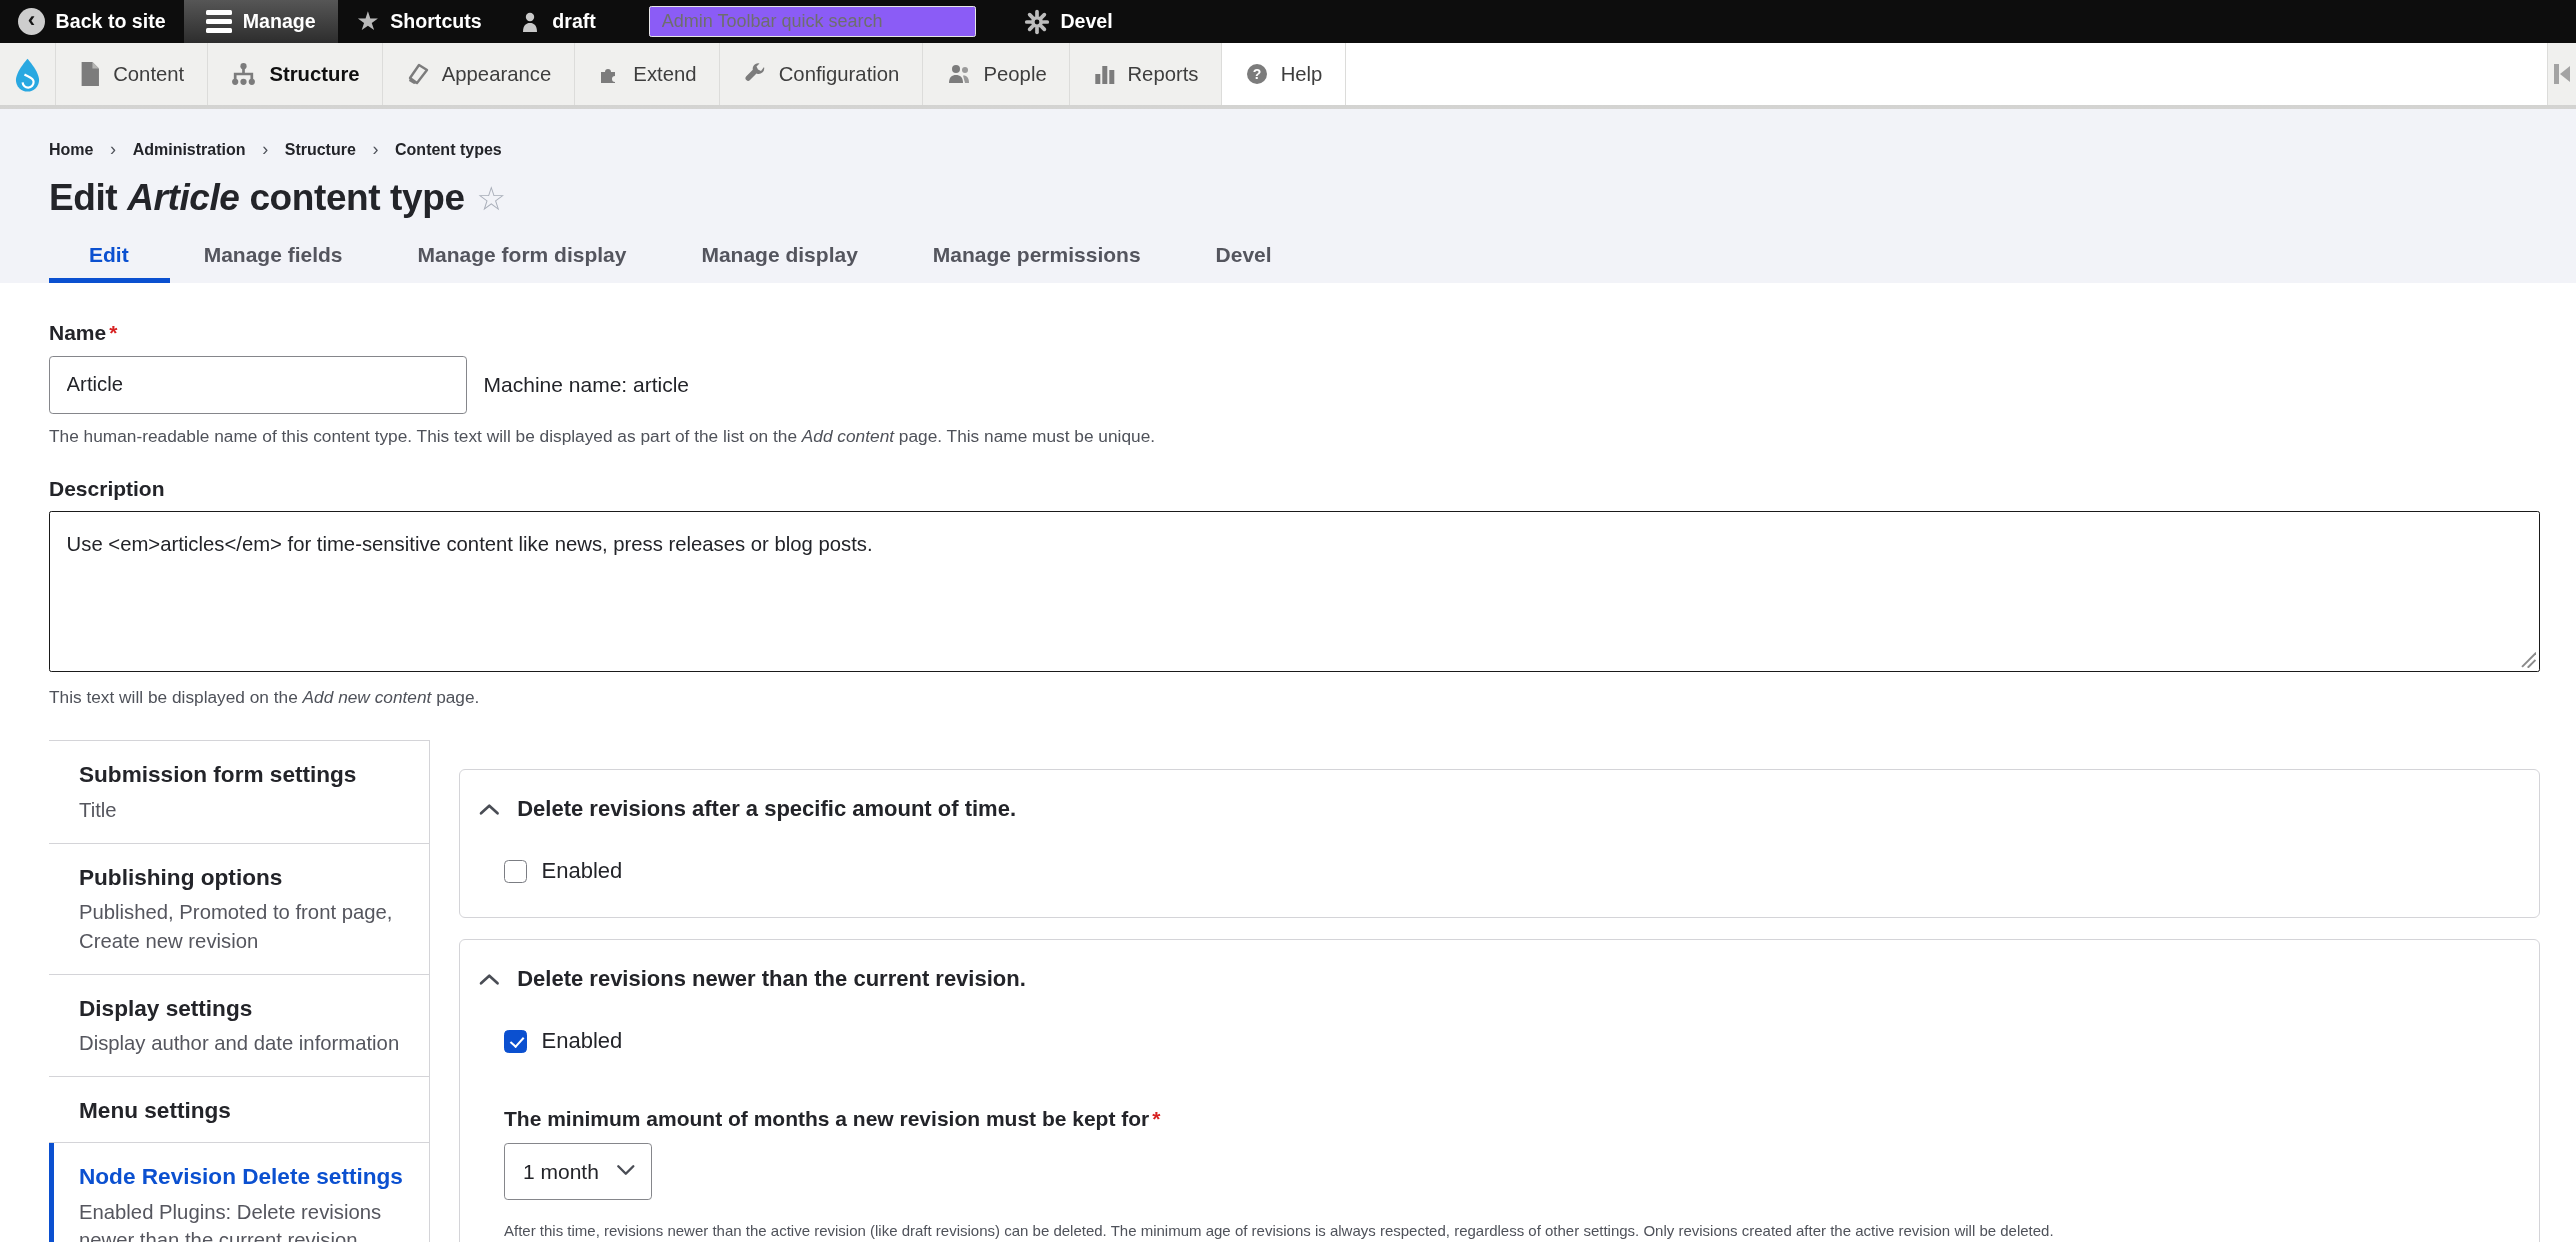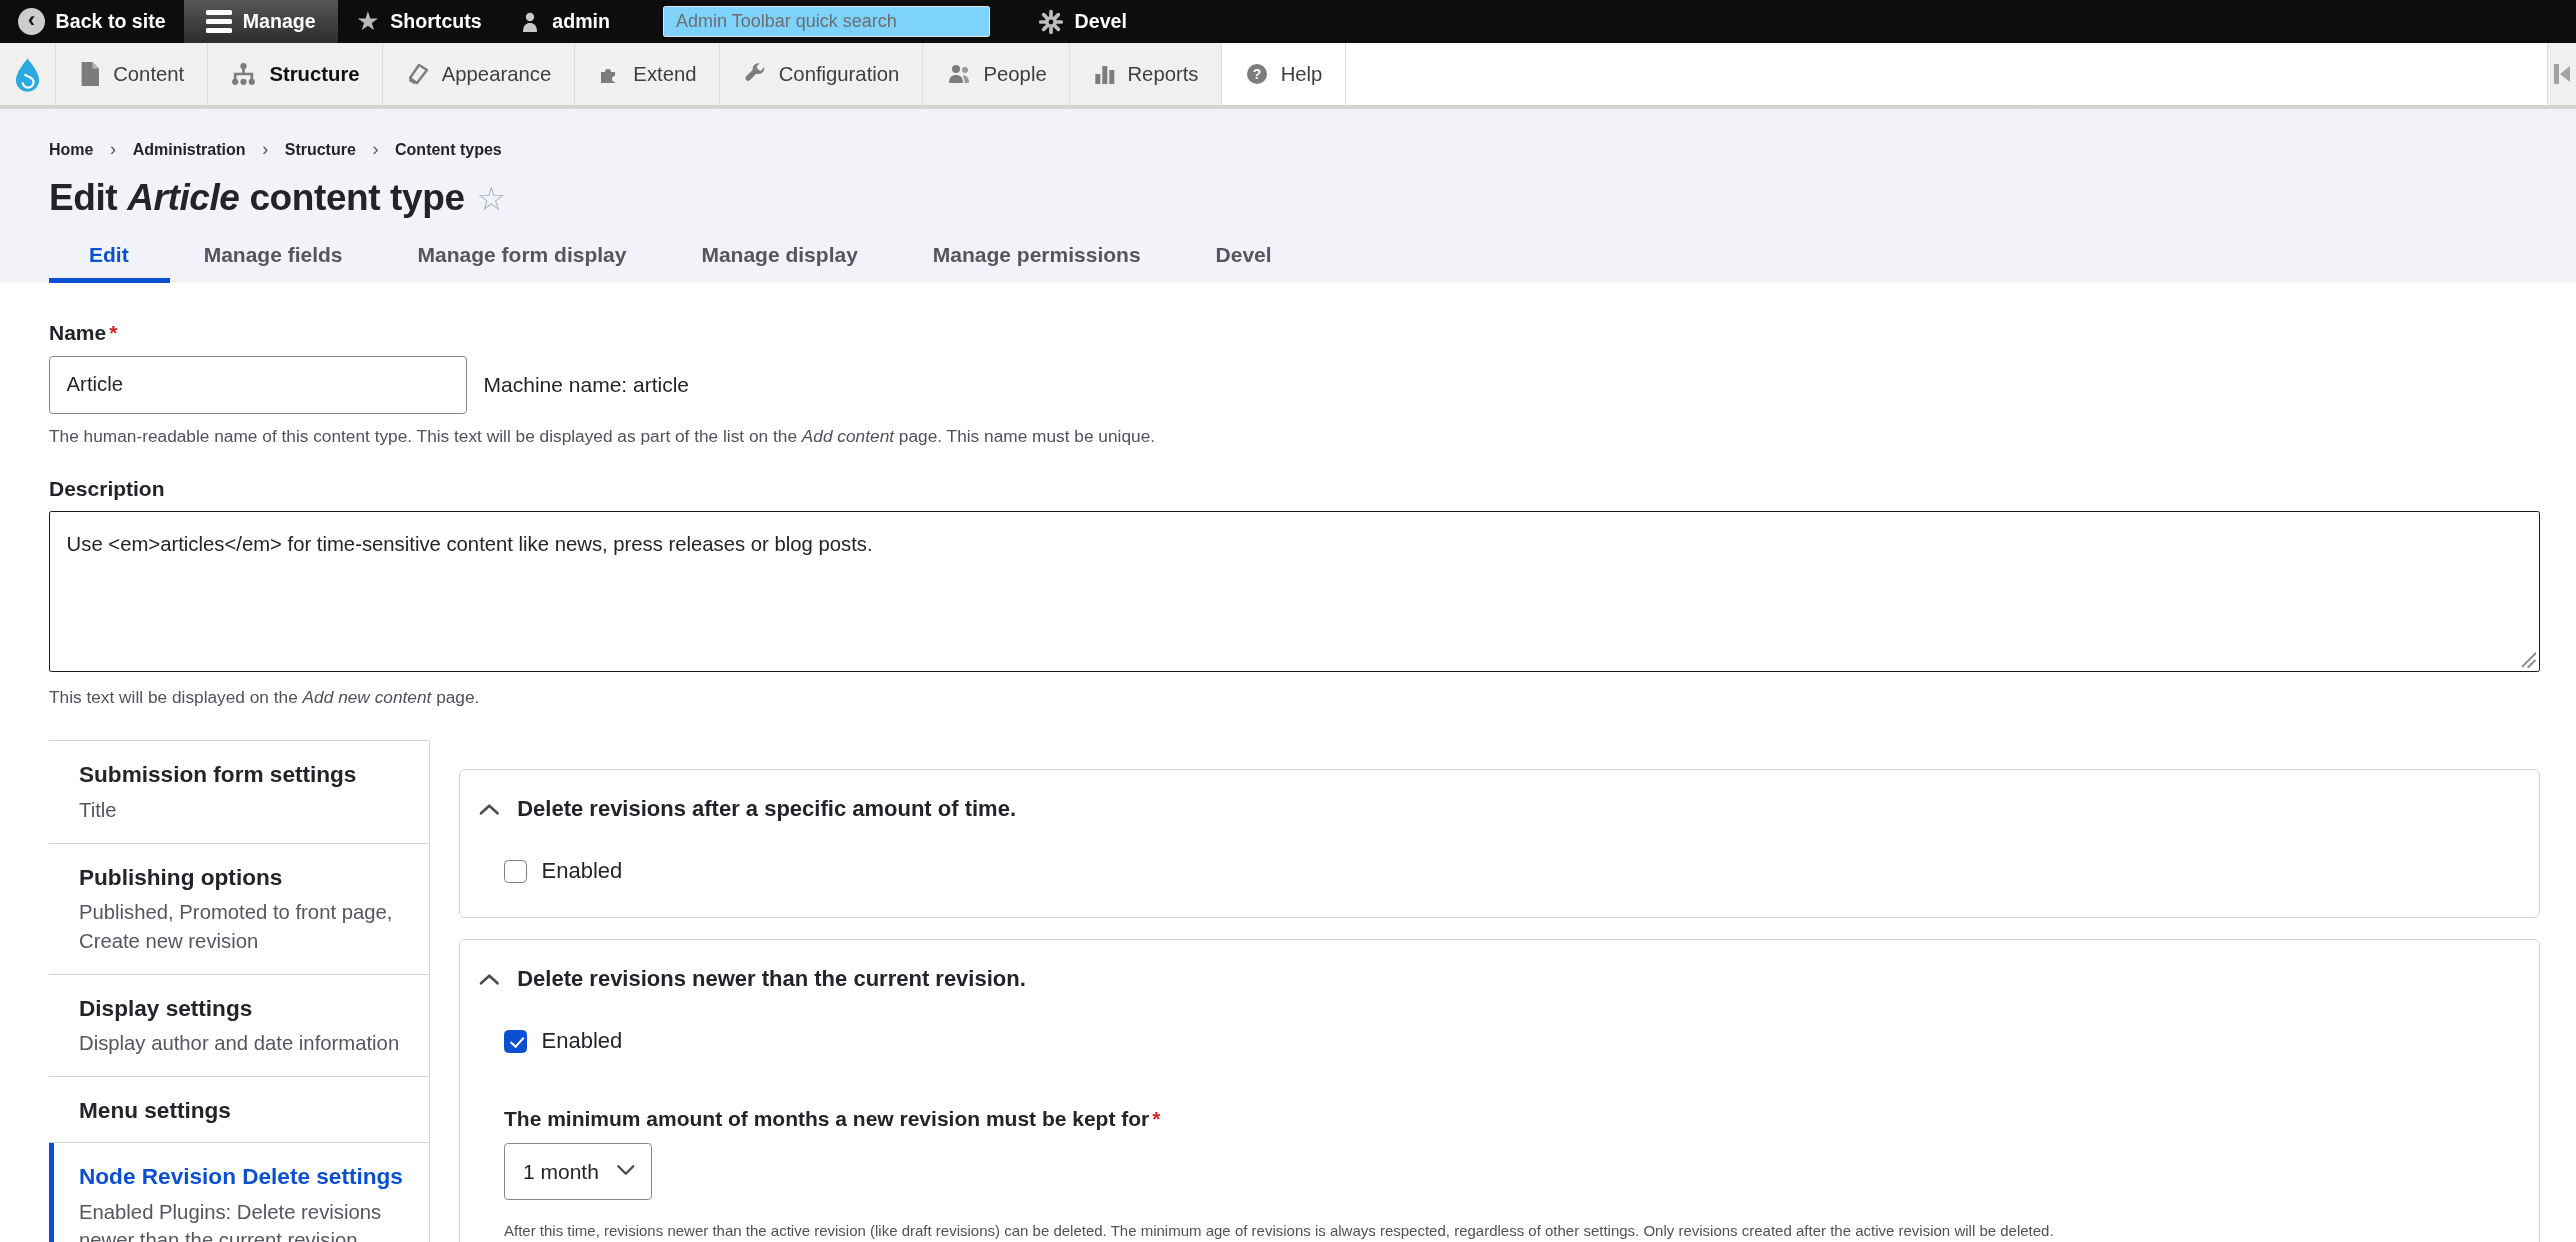--- a/index.html
+++ b/index.html
@@ -10,21 +10,21 @@
   .topbar { height:43px; background:#0d0d0d; display:flex; align-items:stretch; color:#fff; }
   .tb-item { display:flex; align-items:center; gap:10.6px; padding:0 18px; font-size:19.6px; font-weight:bold; color:#fff; cursor:pointer; }
   .tb-back-circle { width:27px; height:27px; border-radius:50%; background:#cdcdcd; color:#141414;
                     display:flex; align-items:center; justify-content:center; font-size:22.6px; font-weight:bold; line-height:1; padding-bottom:3px;}
   .tb-manage { background:linear-gradient(180deg,#565656,#2d2d2d); padding:0 22.6px; }
   .burger { display:flex; flex-direction:column; gap:4.5px; }
   .burger span { width:26px; height:4.5px; background:#fff; border-radius:1.5px; }
   .tb-star { color:#b9b9b9; font-size:26px; font-weight:normal; }
   .tb-search { margin-left:35px; align-self:center; }
   .tb-search input { width:327px; height:31px; border:0.8px solid #e6e6e6; border-radius:2.3px;
-                     font-size:18px; padding:0 12px; color:#222; background:#7dd3fc; font-family:inherit; }
+                     font-size:18px; padding:0 12px; color:#222; background:#8b5cf6; font-family:inherit; }
   .tb-search input::placeholder { color:#6e6e6e; }
   .tb-devel { margin-left:30px; }
 
   
   .adminmenu { height:66px; background:#fff; display:flex; align-items:stretch;
                border-bottom:4.5px solid; border-image:linear-gradient(180deg,#9d9d9d,#d4d4d2) 1; }
   .am-logo { width:56px; background:#f0f0ee; border-right:0.8px solid #dcdcda; display:flex; align-items:center; justify-content:center; }
   .am-item { display:flex; align-items:center; gap:12px; padding:0 22.6px; background:#f0f0ee;
              border-right:0.8px solid #dcdcda; font-size:20.3px; color:#3e3e3e; cursor:pointer; }
   .am-item svg { flex:0 0 auto; }
@@ -116,21 +116,21 @@
   </div>
   <div class="tb-item">
     <span class="tb-star">★</span>
     <span>Shortcuts</span>
   </div>
   <div class="tb-item">
     <svg class="icon" width="24" height="24" viewBox="0 0 24 24">
       <circle cx="12" cy="7" r="4.2" fill="#c9c9c9"></circle>
         <path d="M5 22 C5 15.5 8 13 12 13 C16 13 19 15.5 19 22 Z" fill="#c9c9c9"></path>
     </svg>
-    <span>admin</span>
+    <span>draft</span>
   </div>
   <div class="tb-search">
     <input type="text" placeholder="Admin Toolbar quick search" style="">
   </div>
   <div class="tb-item tb-devel">
     <svg class="icon" width="26" height="26" viewBox="0 0 24 24">
       <g stroke="#bdbdbd" stroke-width="3.4" stroke-linecap="round">
         <line x1="12" y1="2.5" x2="12" y2="6"></line>
           <line x1="12" y1="18" x2="12" y2="21.5"></line>
         <line x1="2.5" y1="12" x2="6" y2="12"></line>

